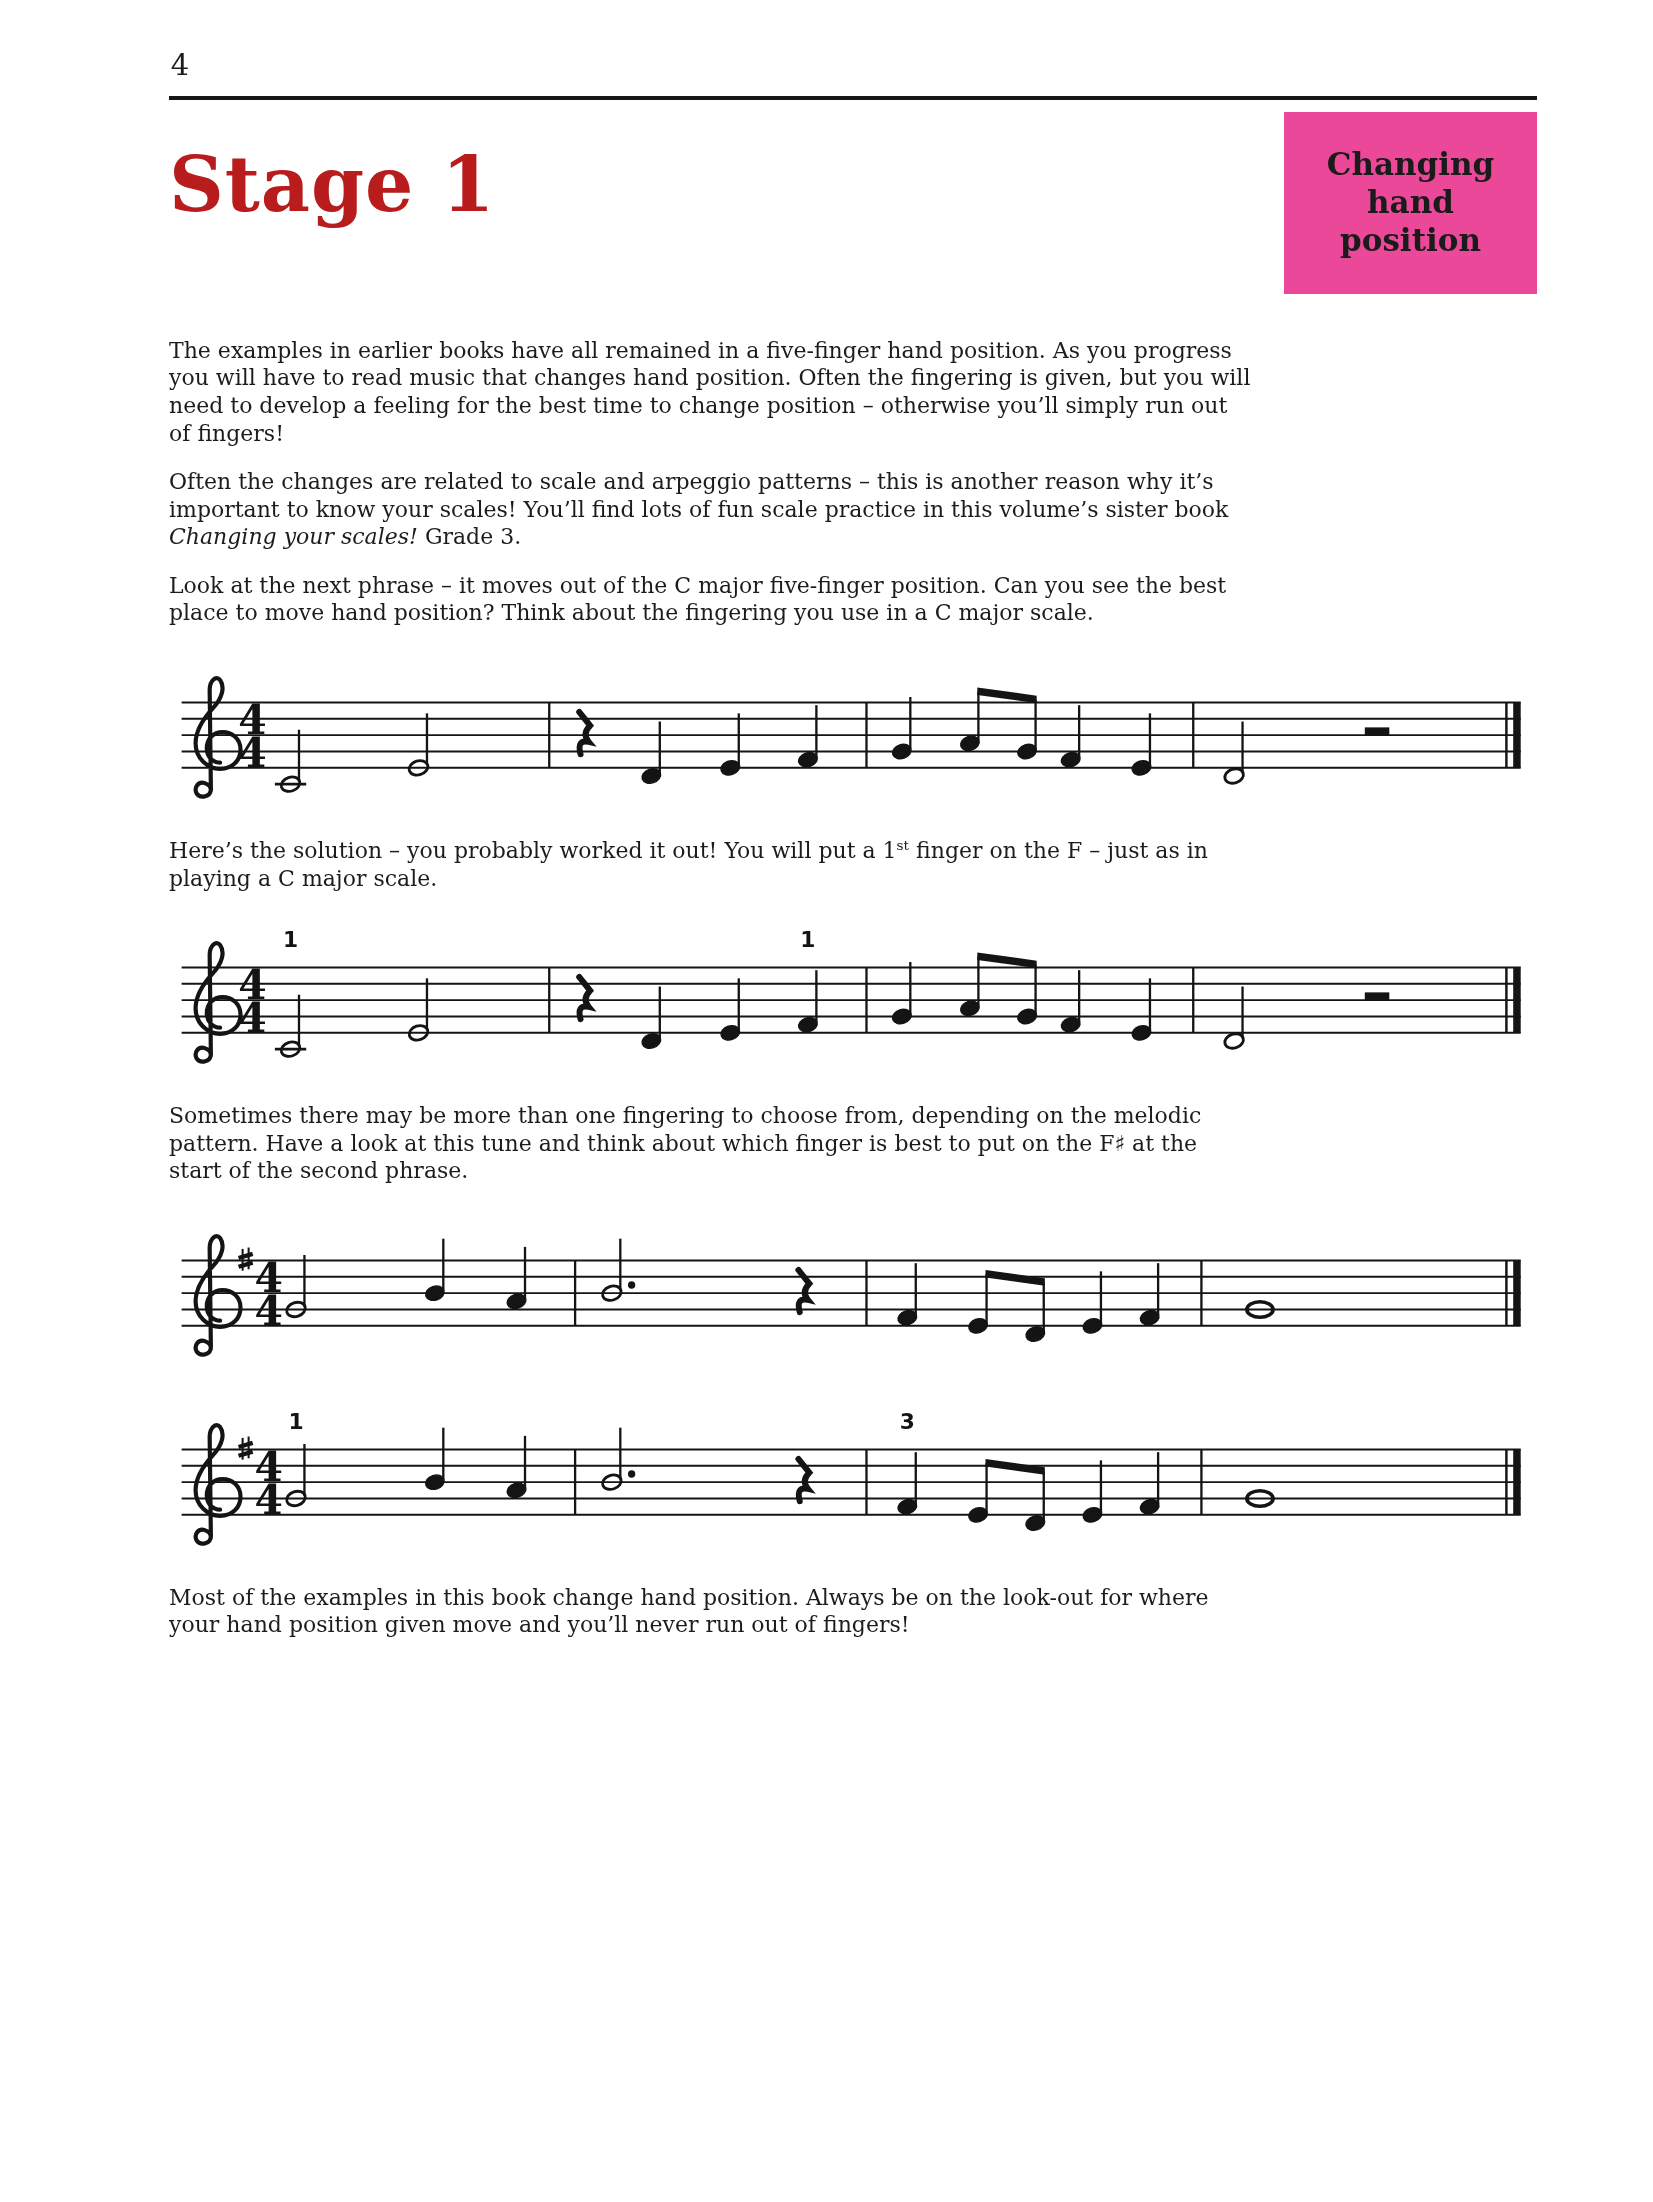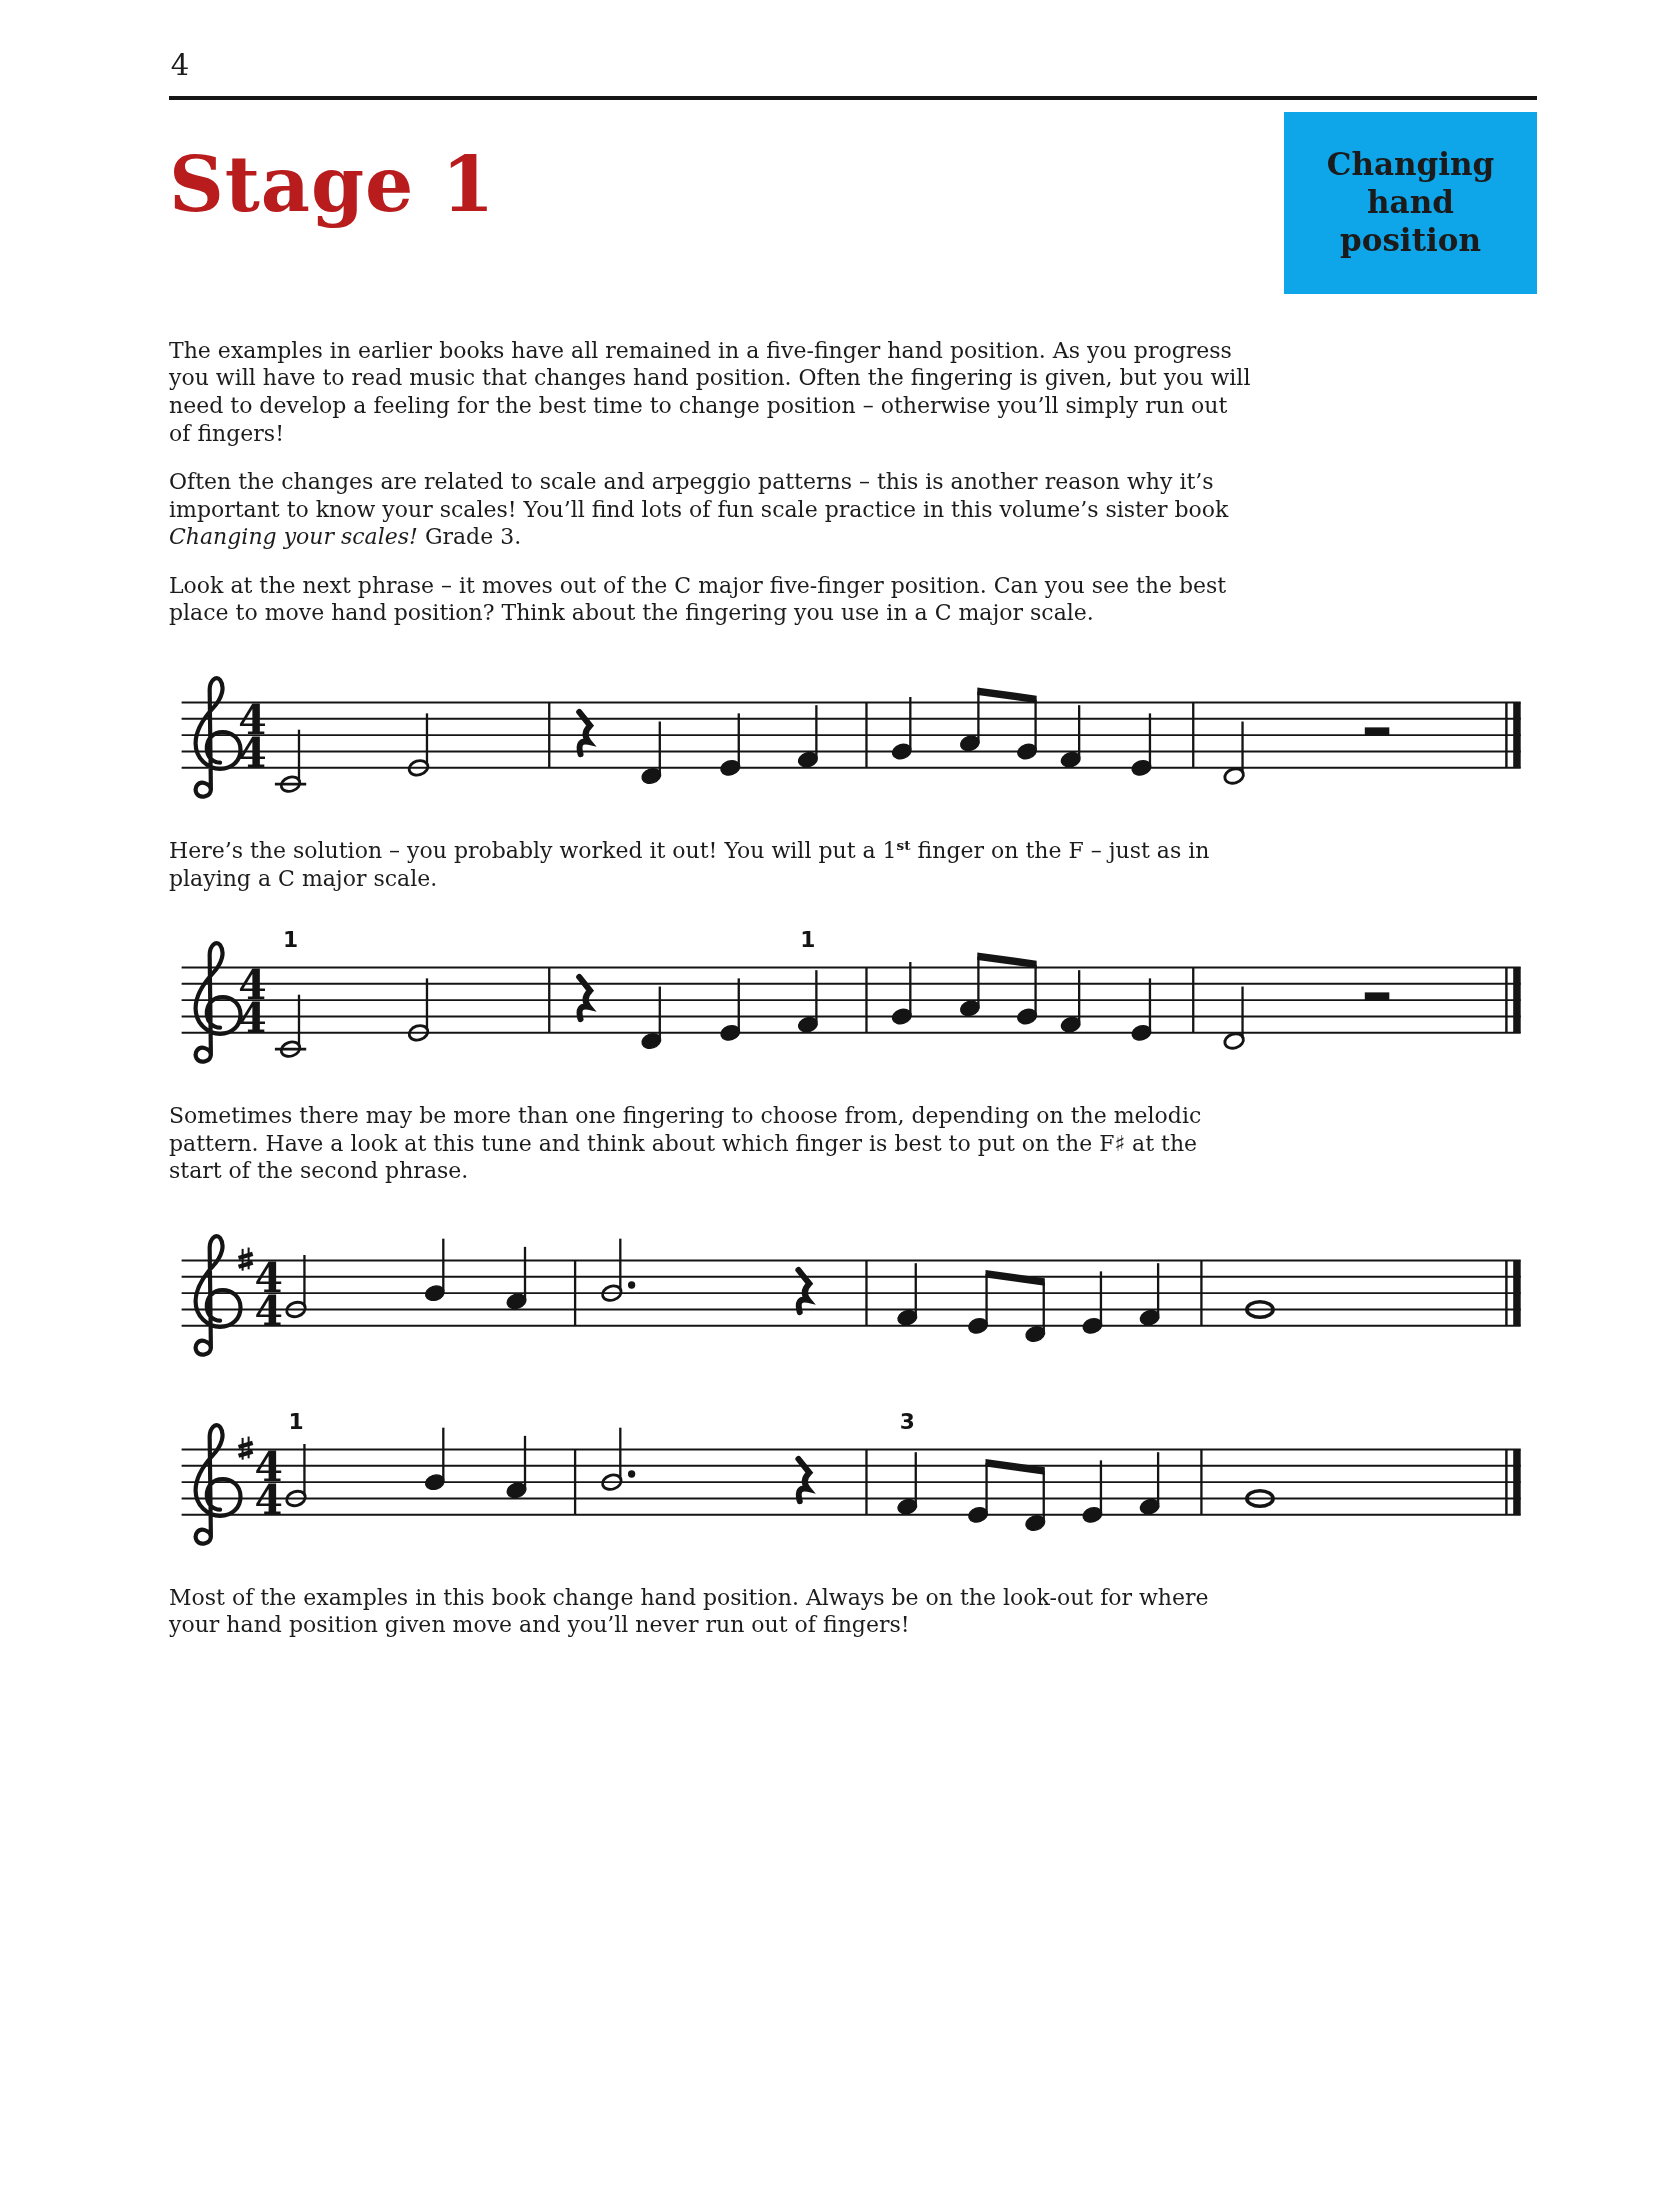--- a/index.html
+++ b/index.html
@@ -15,34 +15,34 @@
   h1.title{font-size:76px;font-weight:bold;letter-spacing:0.9px;margin:40px 0 0 0;color:#b91c1c;}
   .topic-box{
     margin-top:12px;width:253px;min-height:163px;box-sizing:border-box;
     background:#d2d2d2;text-align:center;font-weight:bold;font-size:31px;
     line-height:1.22;padding:34px 8.6px;color:#1b1b1b;
     display:flex;align-items:center;justify-content:center;
   }
   .para{font-size:22px;line-height:1.26;max-width:1086px;margin:0 0 20.6px 0;}
   .para.wide{max-width:1222px;}
   .para i{font-style:italic;}
-  sup{font-size:0.62em;line-height:0;font-weight:bold;}
+  sup{font-size:0.62em;line-height:0;}
   svg.stave{display:block;width:1365px;height:177px;margin:6.9px 0 12px 0;}
 </style>
 </head>
 <body style="color: rgb(28, 28, 28);">
 
 <div class="page">
 
   <div class="page-number">4</div>
   <div class="rule" style="background: rgb(22, 22, 22);"></div>
 
   <div class="header">
     <h1 class="title">Stage 1</h1>
-    <div class="topic-box" style="background: #0ea5e9;">
+    <div class="topic-box" style="background: #ec4899;">
       <span>Changing hand position</span>
     </div>
   </div>
 
   <p class="para"><span>The examples in earlier books have all remained in a five-finger hand position. As you progress you will have to read music that changes hand position. Often the fingering is given, but you will need to develop a feeling for the best time to change position – otherwise you’ll simply run out of fingers!</span></p>
   <p class="para"><span>Often the changes are related to scale and arpeggio patterns – this is another reason why it’s important to know your scales! You’ll find lots of fun scale practice in this volume’s sister book </span><i>Changing your scales!</i><span> Grade 3.</span></p>
   <p class="para"><span>Look at the next phrase – it moves out of the C major five-finger position. Can you see the best place to move hand position? Think about the fingering you use in a C major scale.</span></p>
 
   <svg class="stave" viewBox="0 0 1000 130">
       <line x1="8" y1="40" x2="991.5" y2="40" stroke="#141414" stroke-width="1.4"></line>

